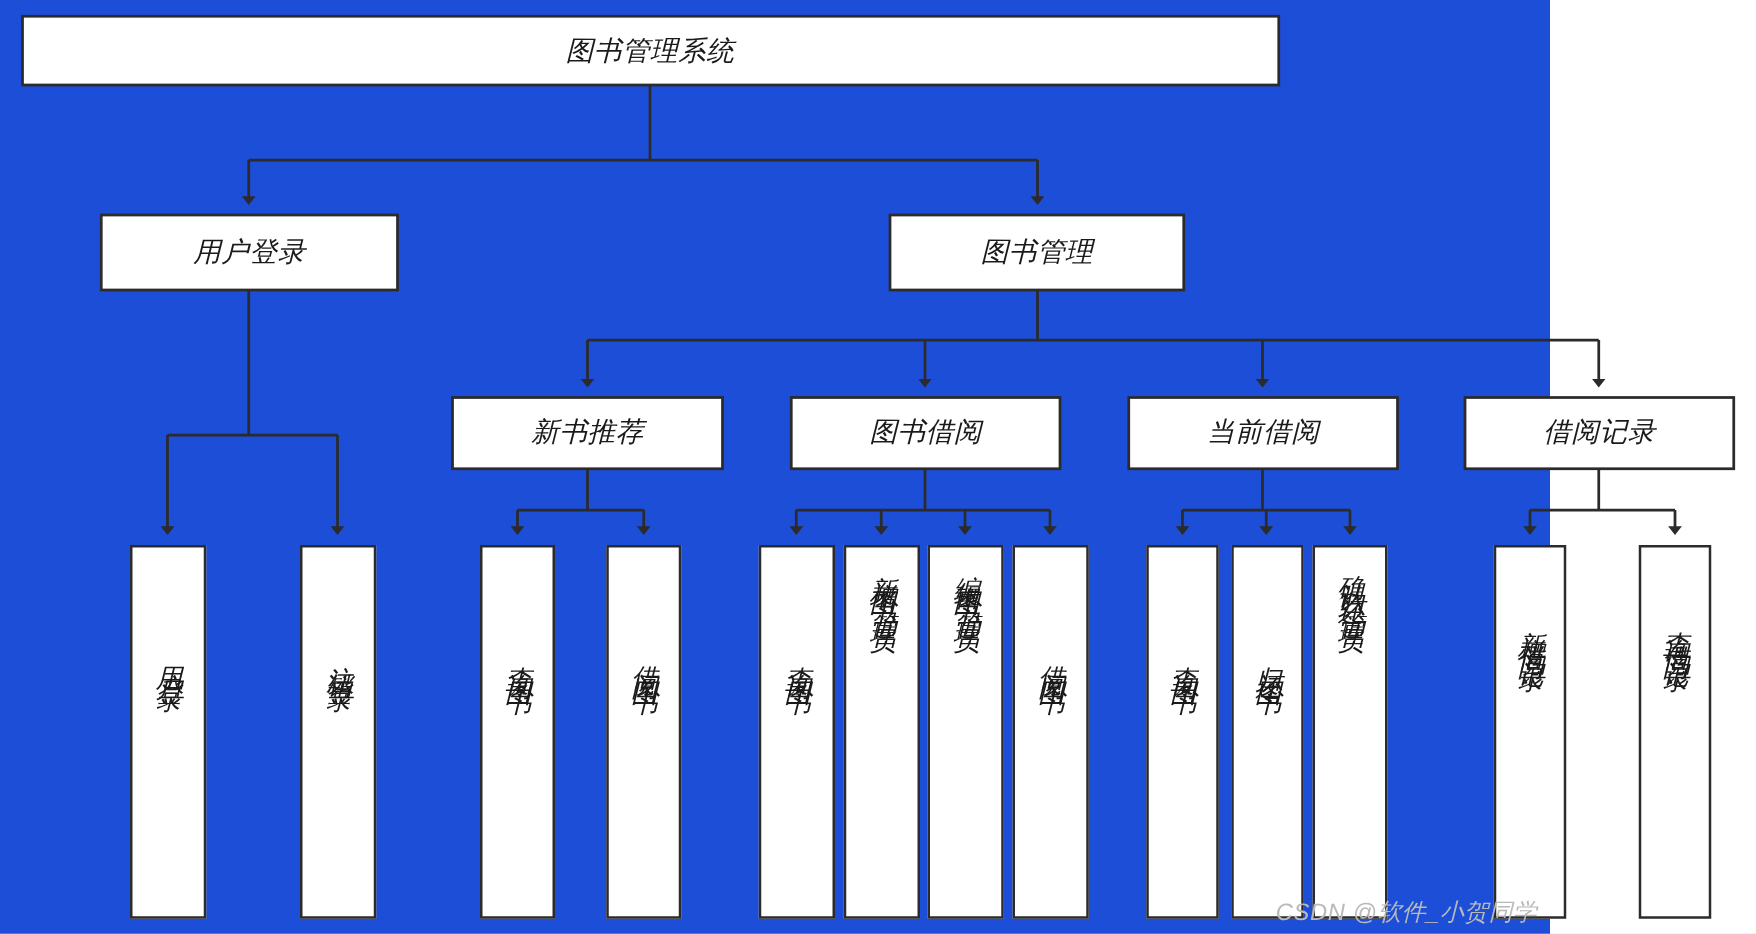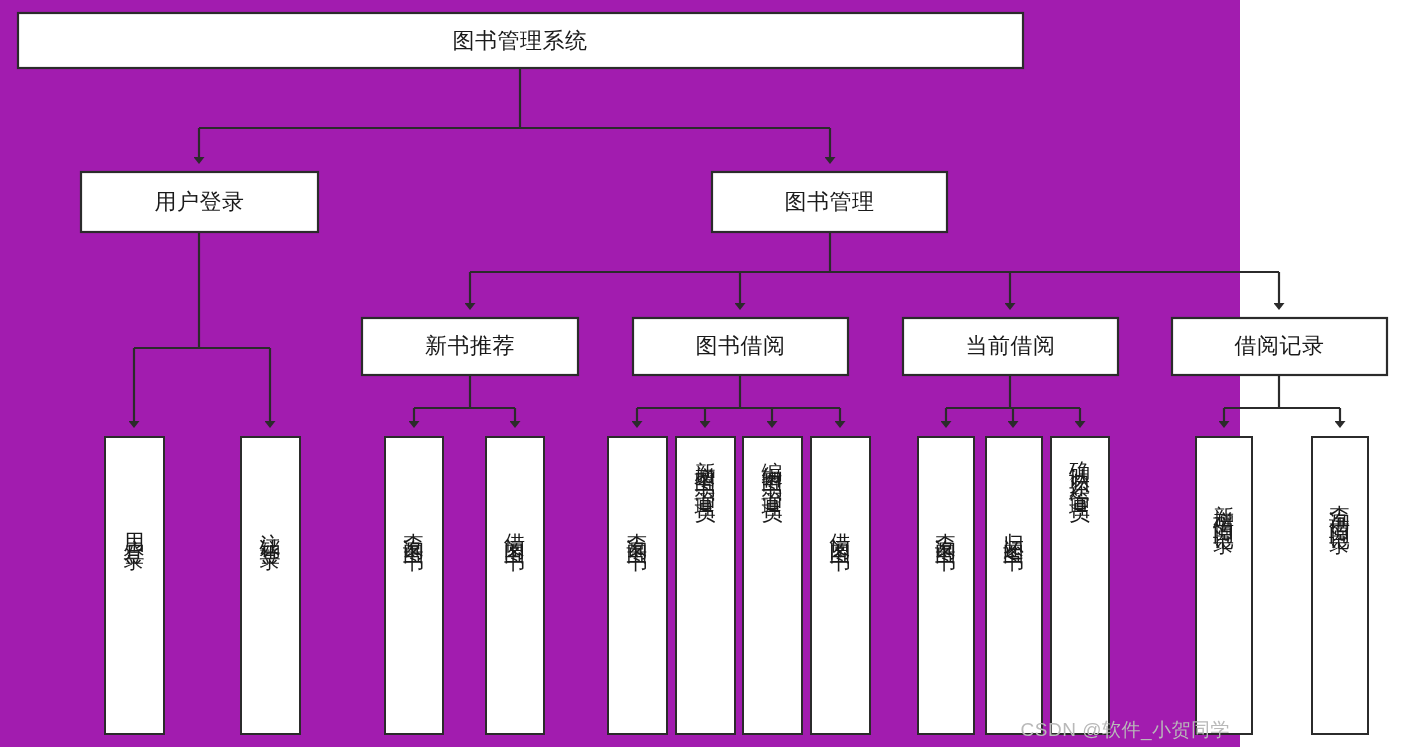--- a/index.html
+++ b/index.html
@@ -10,21 +10,22 @@
   body {
     width: 1405px;
     height: 747px;
     font-family: "Liberation Sans", "DejaVu Sans", sans-serif;
     overflow: hidden;
   }
   #diagram-root {
     position: relative;
     width: 1240px;
     height: 747px;
-    background: #a21caf;
+    background: #1d4ed8;
+    font-style: italic;
   }
   svg#flow {
     position: absolute;
     left: 0;
     top: 0;
     width: 1405px;
     height: 747px;
     display: block;
   }
   .node-rect {

